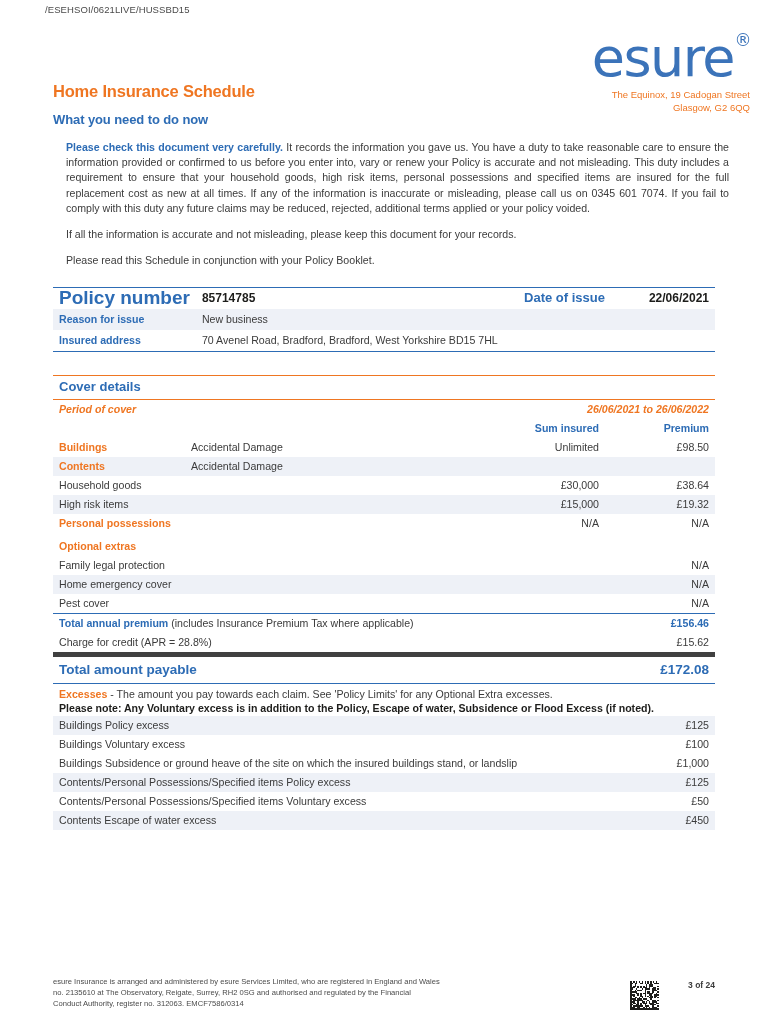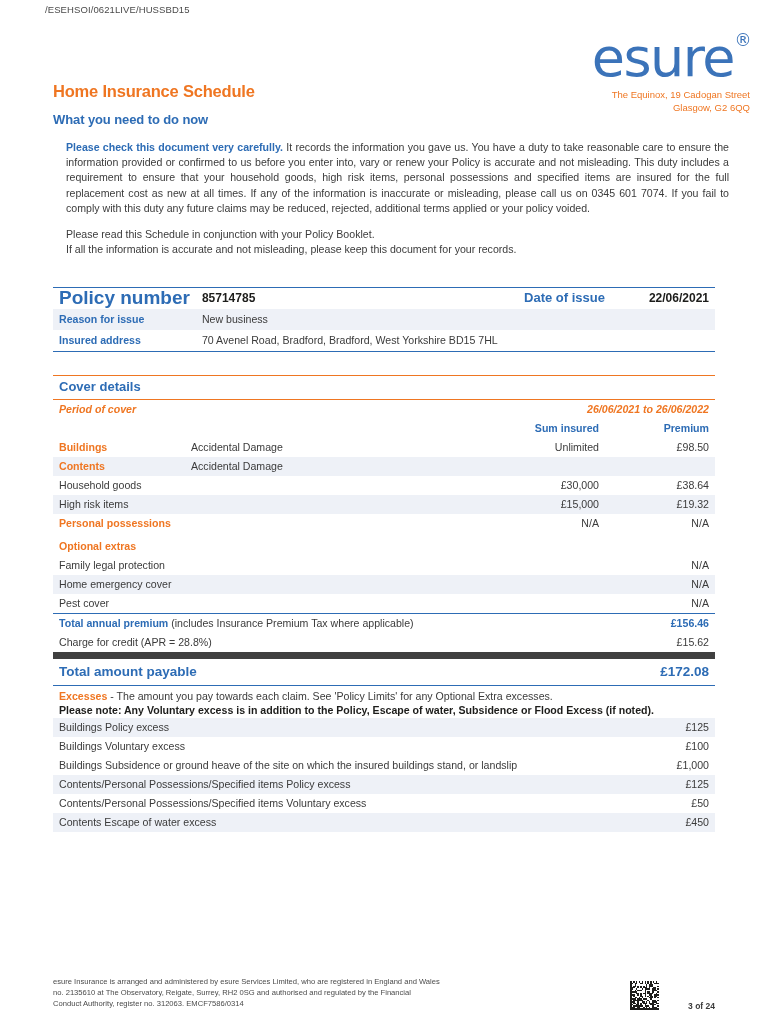--- a/index.html
+++ b/index.html
@@ -119,21 +119,21 @@
     font-size: 10.6px;
   }
   table.tbl td {
     padding: 2px 6px 3px 6px;
     vertical-align: top;
     line-height: 14px;
   }
   .stripe { background: #eef1f7; }
   .border-blue-top { border-top: 1.6px solid #2d6cb5; }
   .border-blue-bot { border-bottom: 1.6px solid #2d6cb5; }
-  .border-blue-thin-bot { border-bottom: 7px solid #404040; }
+  .border-blue-thin-bot { border-bottom: 5px solid #404040; }
   .border-orange-top { border-top: 1.4px solid #ef7622; }
   .border-orange-bot { border-bottom: 1.4px solid #ef7622; }
 
   .lbl-blue { color: #2d6cb5; font-weight: bold; }
   .lbl-orange { color: #ef7622; font-weight: bold; }
   .right { text-align: right; }
   .nowrap { white-space: nowrap; }
 
   
   #policy-block { top: 287px; }
@@ -184,21 +184,21 @@
     justify-content: space-between;
   }
   .footer-text {
     font-size: 7.6px;
     line-height: 11px;
     color: #4a4a4a;
     width: 490px;
   }
   .footer-right {
     display: flex;
-    align-items: flex-end;
+    align-items: flex-start;
     gap: 28px;
     padding-top: 4px;
   }
   .datamatrix {
     width: 31px;
     height: 31px;
     display: block;
   }
   .page-num {
     font-size: 8.5px;
@@ -223,22 +223,22 @@
       <div>The Equinox, 19 Cadogan Street</div>
       <div>Glasgow, G2 6QQ</div>
     </div>
   </div>
 
   <div class="title-main">Home Insurance Schedule</div>
   <div class="title-sub">What you need to do now</div>
 
   <div class="intro">
     <p><b class="blue">Please check this document very carefully.</b><span> It records the information you gave us. You have a duty to take reasonable care to ensure the information provided or confirmed to us before you enter into, vary or renew your Policy is accurate and not misleading. This duty includes a requirement to ensure that your household goods, high risk items, personal possessions and specified items are insured for the full replacement cost as new at all times. If any of the information is inaccurate or misleading, please call us on 0345 601 7074. If you fail to comply with this duty any future claims may be reduced, rejected, additional terms applied or your policy voided.</span></p>
+    <p class="nojustify">If all the information is accurate and not misleading, please keep this document for your records.</p>
     <p class="nojustify last">Please read this Schedule in conjunction with your Policy Booklet.</p>
-    <p class="nojustify">If all the information is accurate and not misleading, please keep this document for your records.</p>
   </div>
 
   <div class="block" id="policy-block">
     <table class="tbl">
       <tbody>
         <tr class="border-blue-top">
           <td class="lbl-blue policy-lbl nowrap" style="width:122px">Policy number</td>
           <td class="policy-num">85714785</td>
           <td class="lbl-blue policy-date-lbl right nowrap" style="width:112px">Date of issue</td>
           <td class="policy-num right nowrap" style="width:92px">22/06/2021</td>

